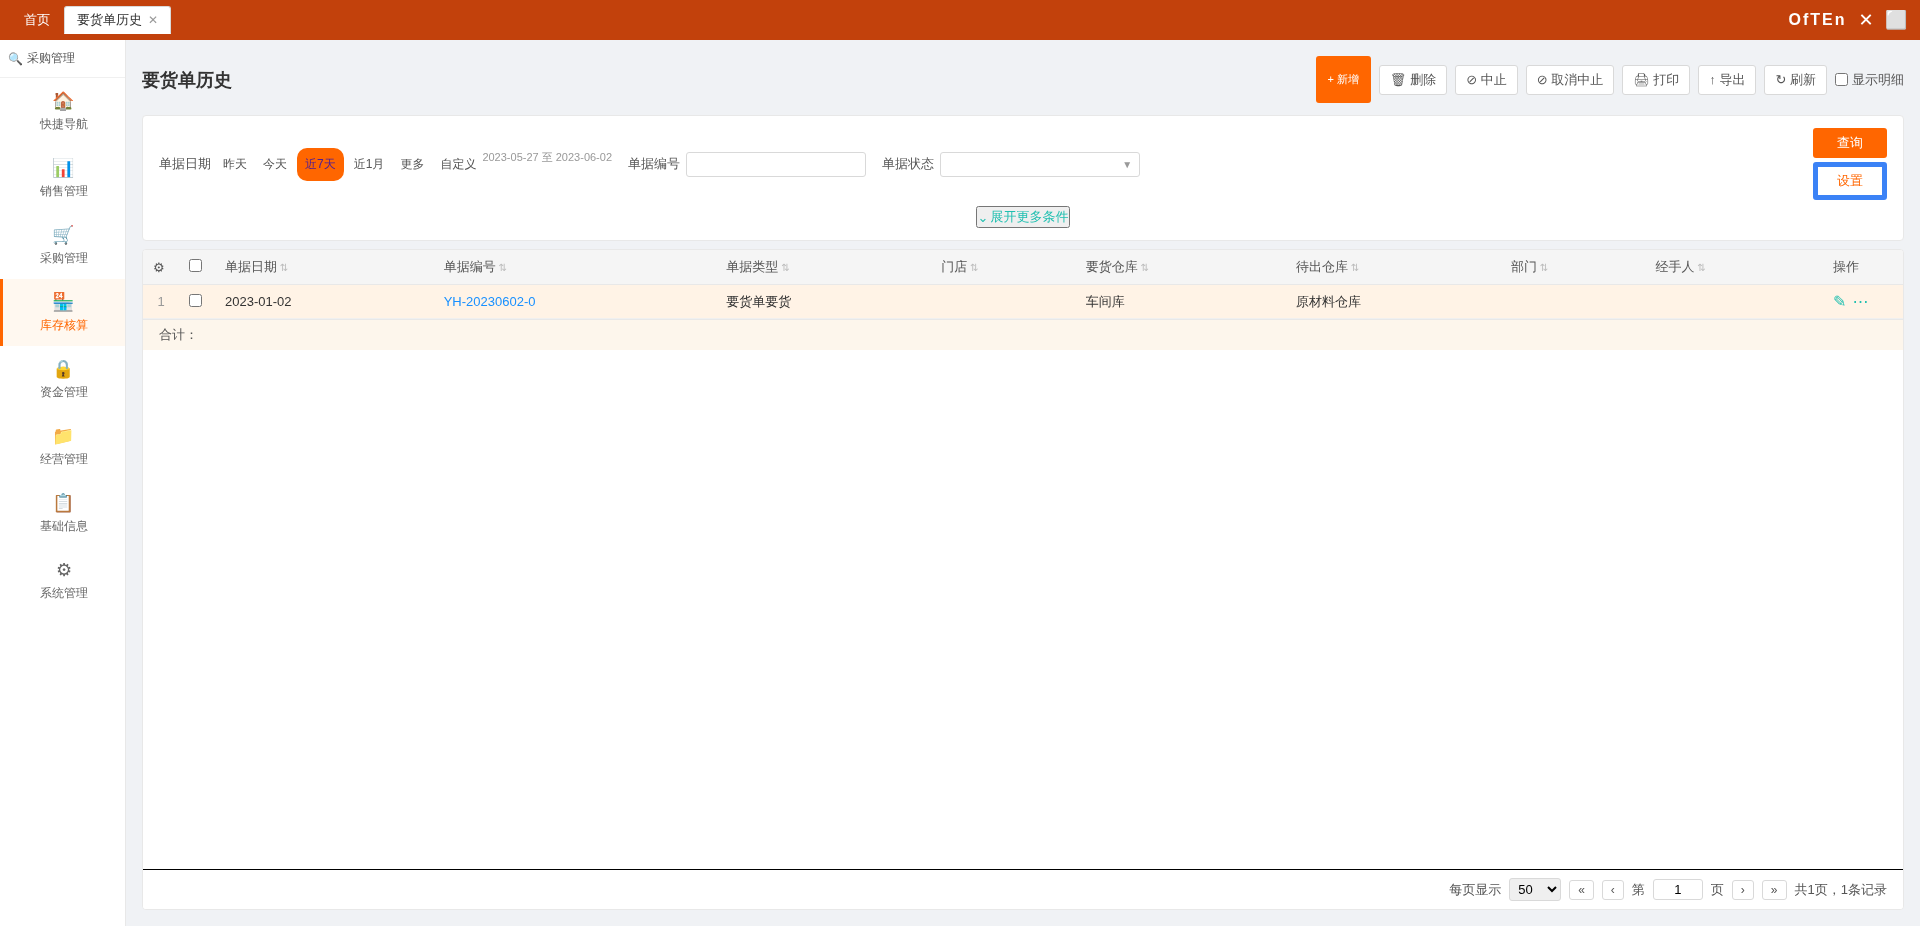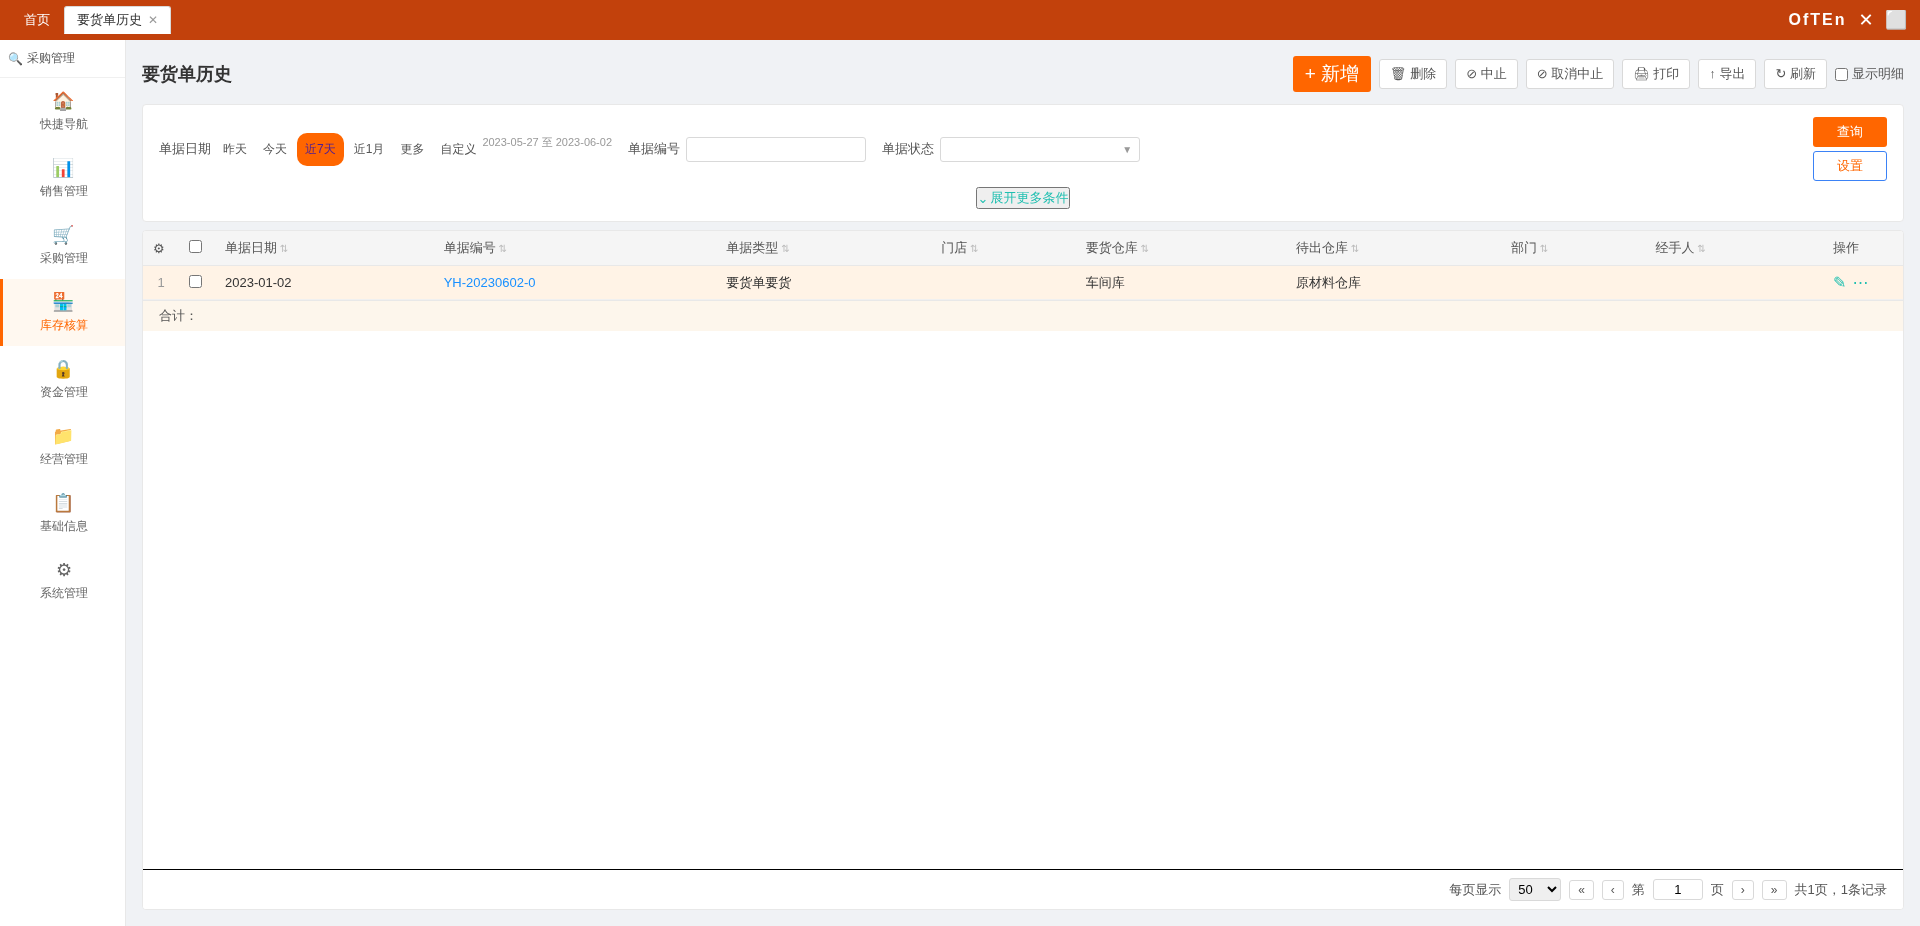--- a/index.html
+++ b/index.html
@@ -25,24 +25,24 @@
     
     .sidebar-search { padding: 10px 8px; border-bottom: 1px solid #f0f0f0; display: flex; align-items: center; gap: 4px; cursor: pointer; color: #555; font-size: 12px; }
     .sidebar-nav-item { padding: 12px 8px; display: flex; flex-direction: column; align-items: center; gap: 4px; cursor: pointer; color: #666; font-size: 12px; border-left: 3px solid transparent; }
     .sidebar-nav-item.active { color: #ff6600; border-left-color: #ff6600; background: #fff8f0; }
     .sidebar-nav-icon { font-size: 18px; }
 
     
     .page-title-row { display: flex; align-items: center; margin-bottom: 12px; }
     .page-title { font-size: 18px; font-weight: bold; color: #333; flex: 1; }
     .toolbar { display: flex; align-items: center; gap: 8px; }
-    .btn-new { background: #ff6600; color: #fff; border: none; padding: 5px 12px; border-radius: 3px; cursor: pointer; font-size: 19px; }
+    .btn-new { background: #ff6600; color: #fff; border: none; padding: 16px 12px; border-radius: 3px; cursor: pointer; font-size: 11px; }
     .btn-toolbar { background: #fff; color: #555; border: 1px solid #d9d9d9; padding: 5px 10px; border-radius: 3px; cursor: pointer; font-size: 13px; display: flex; align-items: center; gap: 3px; text-align: center; }
     .btn-query { background: #ff6600; color: #fff; border: none; padding: 6px 24px; border-radius: 3px; cursor: pointer; font-size: 13px; }
-    .btn-settings { background: #fff; color: #ff6600; border: 1px solid #3b82f6; padding: 5px 16px; border-radius: 3px; cursor: pointer; font-size: 13px; }
+    .btn-settings { background: #fff; color: #ff6600; border: 5px solid #3b82f6; padding: 5px 16px; border-radius: 3px; cursor: pointer; font-size: 13px; }
     .checkbox-label { display: flex; align-items: center; gap: 4px; font-size: 13px; color: #555; cursor: pointer; }
 
     
     .filter-section { background: #fff; padding: 12px 16px; border-radius: 4px; margin-bottom: 8px; border: 1px solid #e8e8e8; }
     .filter-row { display: flex; align-items: center; gap: 16px; flex-wrap: wrap; }
     .filter-item { display: flex; align-items: center; gap: 6px; }
     .filter-label { color: #555; font-size: 13px; white-space: nowrap; }
     .filter-date-group { display: flex; align-items: center; gap: 4px; }
     .date-btn { padding: 2px 6px; border-radius: 2px; cursor: pointer; font-size: 12px; color: #555; border: none; background: transparent; }
     .date-btn.active { background: #ff6600; color: #4c1d95; border-radius: 10px; padding: 8px 8px; }

